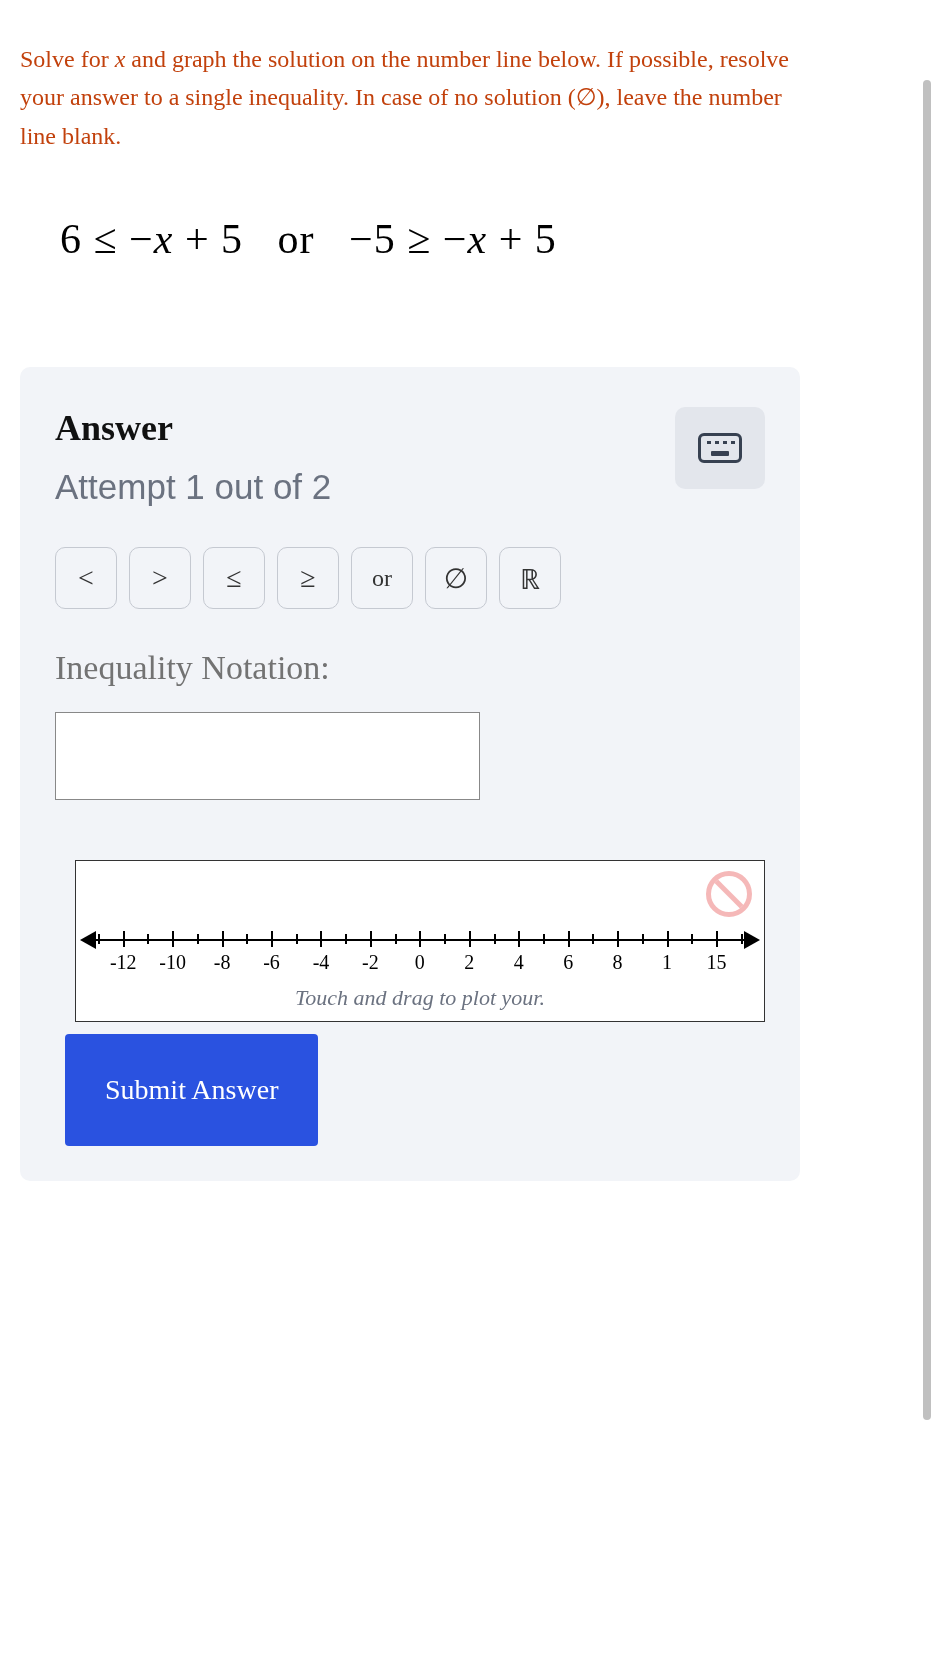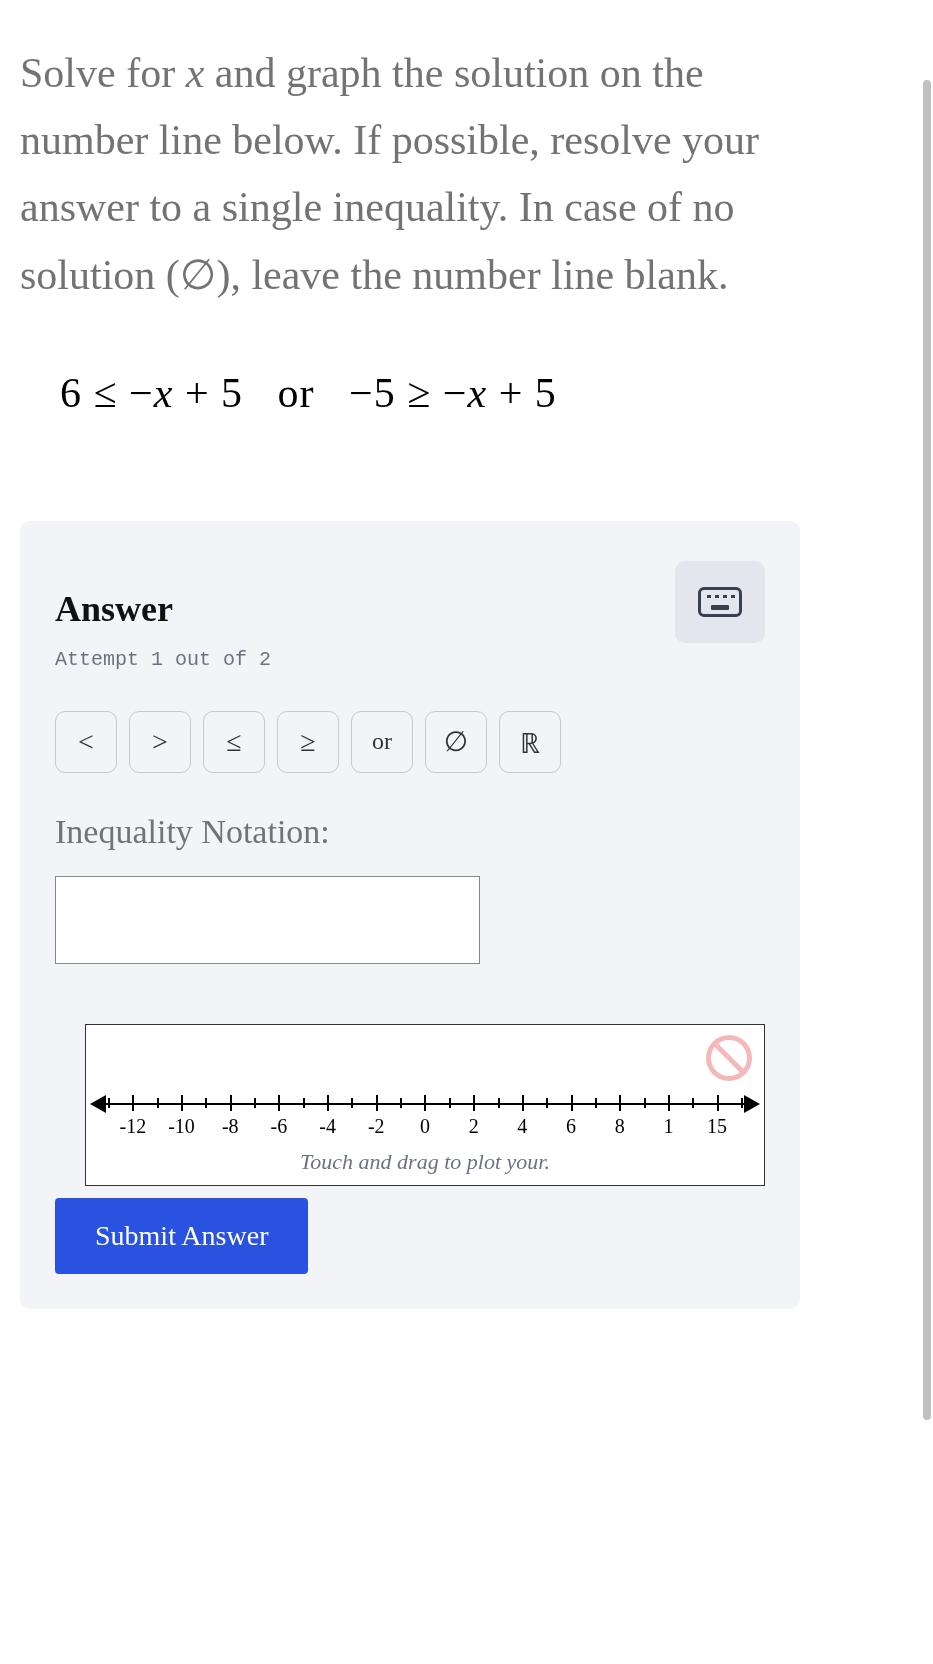--- a/index.html
+++ b/index.html
@@ -18,23 +18,23 @@
     width: 8px;
     height: 1340px;
     background: #c0c0c0;
     border-radius: 4px;
   }
   .content {
     padding: 40px 20px 20px 20px;
     width: 820px;
   }
   .question {
-    font-size: 42px;
+    font-size: 24px;
     line-height: 1.6;
-    color: #737373;
+    color: #c2410c;
     margin-bottom: 60px;
   }
   .question .x-var {
     font-style: italic;
     font-family: 'Times New Roman', serif;
   }
   .equation {
     font-family: Liberation Serif, serif;
     font-size: 42px;
     margin-left: 40px;
@@ -51,28 +51,27 @@
   .answer-header {
     display: flex;
     justify-content: space-between;
     align-items: flex-start;
   }
   .answer-title {
     font-size: 36px;
     font-weight: bold;
     color: #111;
     font-family: Georgia, serif;
-    margin-top: 27px;
   }
   .attempt-text {
-    font-size: 20px;
+    font-size: 35px;
     color: #6b7280;
     margin-top: 18px;
     margin-bottom: 40px;
-    font-family: Liberation Mono, monospace;
+    font-family: Liberation Sans, sans-serif;
   }
   .keyboard-btn {
     background: #e3e6ec;
     border-radius: 10px;
     width: 90px;
     height: 82px;
     display: flex;
     align-items: center;
     justify-content: center;
     cursor: pointer;
@@ -134,21 +133,21 @@
     background: #fff;
     margin-bottom: 60px;
     font-size: 28px;
     padding: 10px;
   }
   .numline-wrap {
     border: 1px solid #333;
     background: #fff;
     position: relative;
     height: 162px;
-    margin-left: 30px;
+    margin-left: 20px;
     margin-right: 0;
     margin-bottom: 12px;
   }
   .clear-icon {
     position: absolute;
     top: 10px;
     right: 12px;
     width: 46px;
     height: 46px;
     border: 5px solid #f5b8b8;
@@ -216,24 +215,25 @@
     font-style: italic;
     color: #6b7280;
     font-size: 22px;
     font-family: Georgia, serif;
   }
   .submit-btn {
     background: #2a52e0;
     color: #fff;
     font-size: 28px;
     font-family: Georgia, serif;
-    padding: 22px 40px;
+    padding: 40px 40px;
     border: none;
     border-radius: 4px;
     cursor: pointer;
+    margin-left: 10px;
   }
 </style>
 </head>
 <body>
 
 <div class="scrollbar"></div>
 
 <div class="content">
 
   <div class="question">

